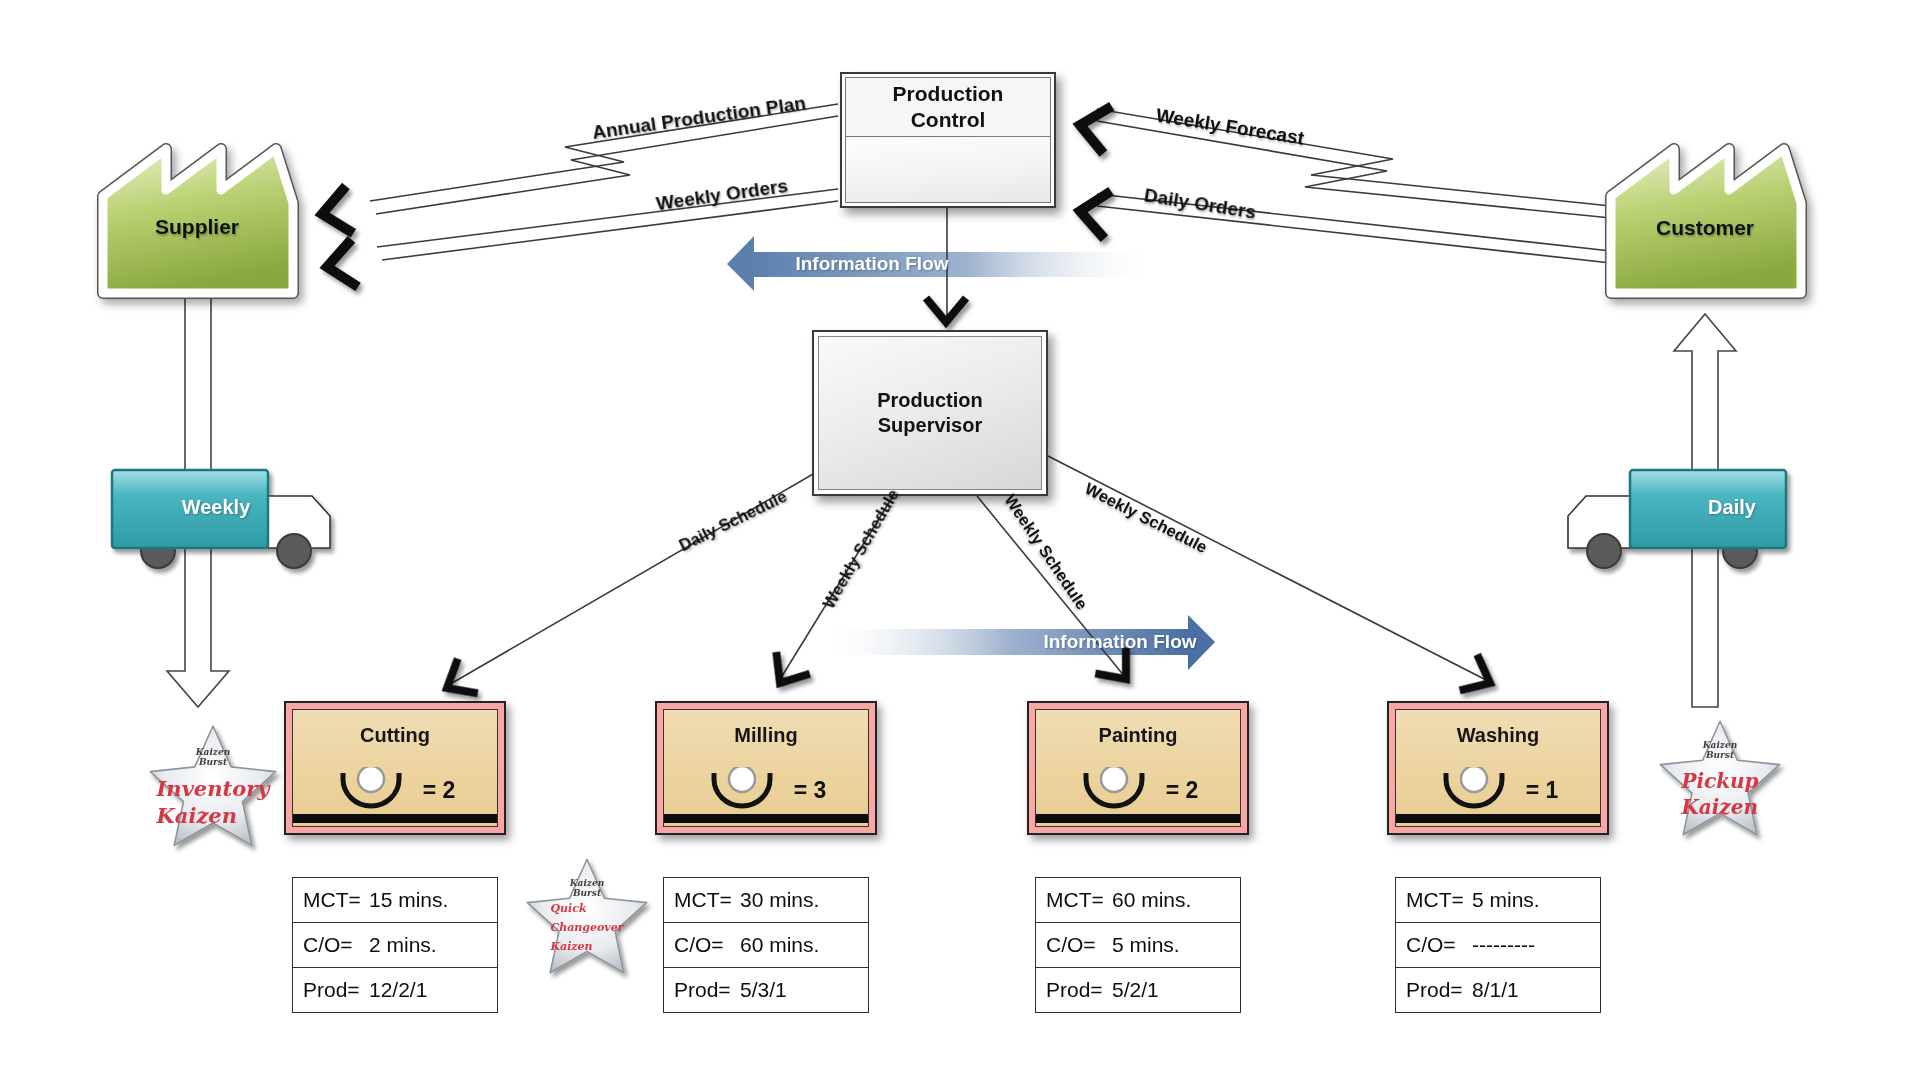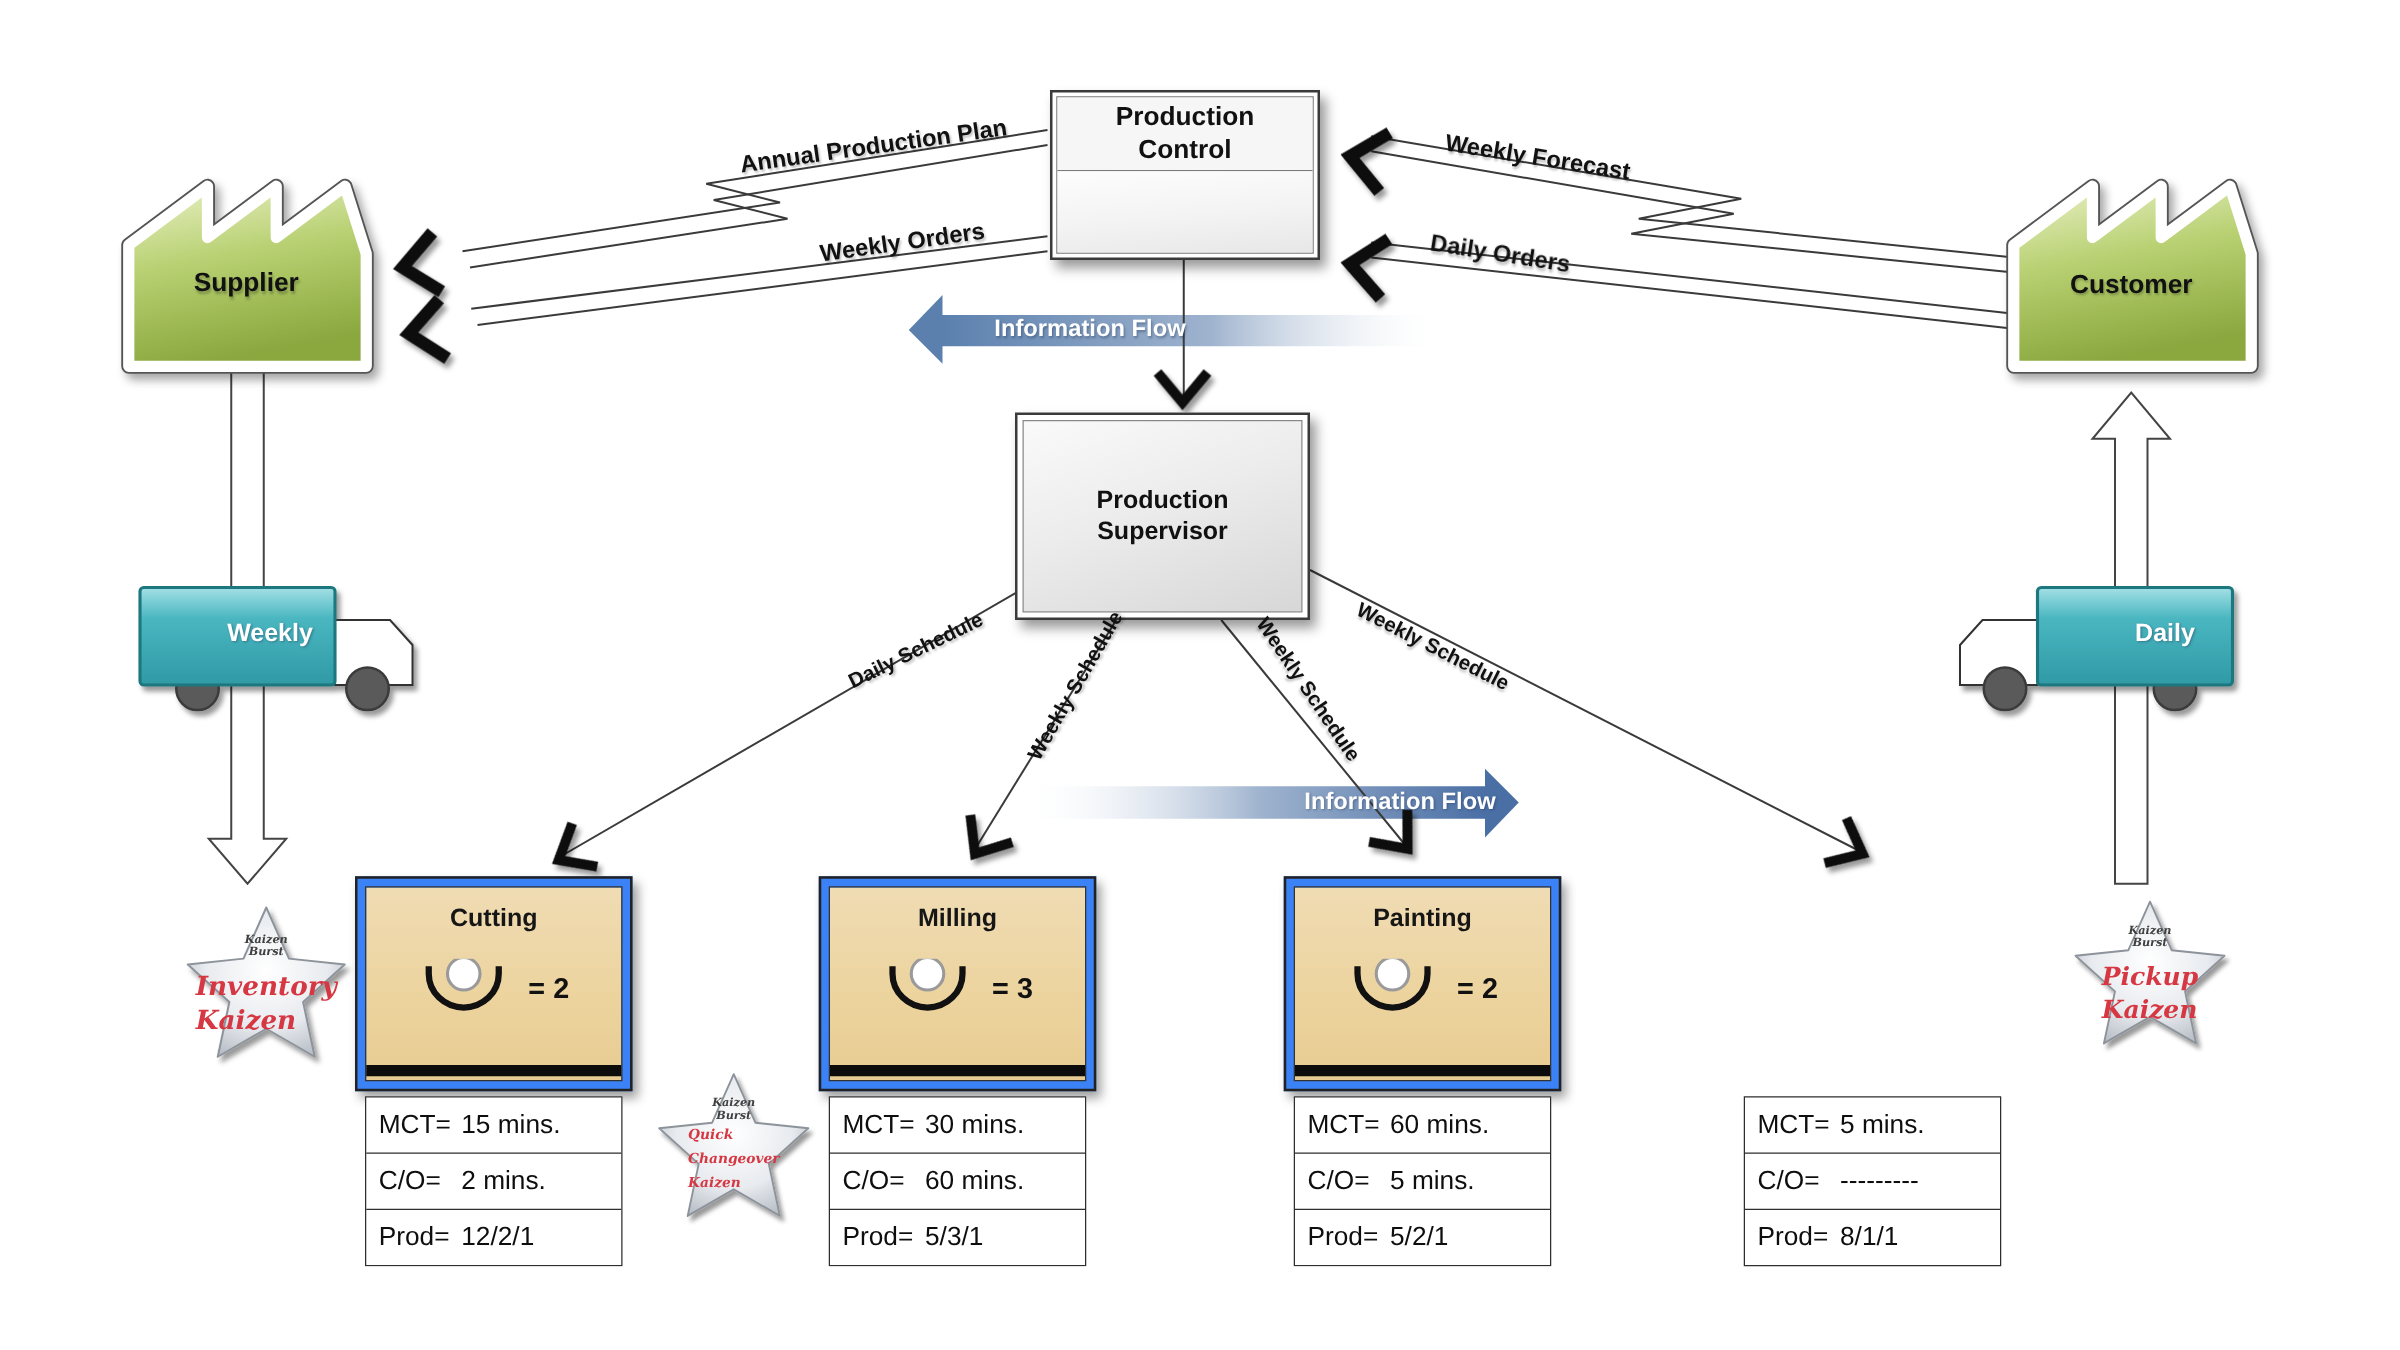--- a/index.html
+++ b/index.html
@@ -18,21 +18,21 @@
   .ctrl-top{flex:0 0 58px;border-bottom:1px solid #7a7a7a;background:#f6f6f6;
             display:flex;flex-direction:column;align-items:center;justify-content:center;
             font-weight:bold;font-size:21px;line-height:26px;color:#111;}
   .ctrl-bottom{flex:1;background:linear-gradient(175deg,#fdfdfd 0%,#f3f3f3 55%,#e7e7e7 100%);}
   .sup-inner{border:1px solid #888;height:100%;box-sizing:border-box;
              background:linear-gradient(160deg,#fafafa 0%,#ececec 45%,#d7d7d7 100%);
              display:flex;flex-direction:column;align-items:center;justify-content:center;
              font-weight:bold;font-size:20px;line-height:25px;color:#111;}
 
   
-  .proc-box{position:absolute;width:222px;height:172px;background:#3b82f6;border:2px solid #222;
+  .proc-box{position:absolute;width:222px;height:134px;background:#fca5a5;border:2px solid #222;
             padding:6px;box-sizing:border-box;box-shadow:4px 5px 8px rgba(0,0,0,0.38);}
   .proc-inner{position:relative;border:1.5px solid #333;height:100%;box-sizing:border-box;
               background:linear-gradient(#f0dcb4 0%,#ecd39d 60%,#e7cc92 100%);}
   .proc-title{text-align:center;font-weight:bold;font-size:20px;color:#161616;margin-top:14px;}
   .op-row{display:flex;align-items:center;justify-content:center;gap:16px;margin-top:20px;}
   .op-count{font-weight:bold;font-size:23px;color:#111;}
   .cap-bar{position:absolute;left:0;right:0;bottom:3px;height:9px;background:#0c0c0c;}
 
   
   .data-table{position:absolute;width:206px;border:1.5px solid #2e2e2e;background:#fff;box-sizing:border-box;}
@@ -221,20 +221,33 @@
       <div class="op-row">
         <svg width="72" height="46" viewBox="0 0 72 46">
           <path d="M8,6 L8,12 A28,27 0 0 0 64,12 L64,6" fill="none" stroke="#111" stroke-width="5"></path>
           <circle cx="36" cy="12" r="13" fill="#fff" stroke="#9a9a9a" stroke-width="2.5"></circle>
         </svg>
         <span class="op-count">= 2</span>
       </div>
       <div class="cap-bar"></div>
     </div>
   </div>
+  <div class="proc-box" style="left:1387px;top:701px;">
+    <div class="proc-inner">
+      <div class="proc-title">Washing</div>
+      <div class="op-row">
+        <svg width="72" height="46" viewBox="0 0 72 46">
+          <path d="M8,6 L8,12 A28,27 0 0 0 64,12 L64,6" fill="none" stroke="#111" stroke-width="5"></path>
+          <circle cx="36" cy="12" r="13" fill="#fff" stroke="#9a9a9a" stroke-width="2.5"></circle>
+        </svg>
+        <span class="op-count">= 1</span>
+      </div>
+      <div class="cap-bar"></div>
+    </div>
+  </div>
 
   <div class="data-table" style="left:292px;top:877px;">
     <div class="dt-row">
         <span class="dt-label">MCT=</span>
         <span>15 mins.</span>
       </div>
     <div class="dt-row">
         <span class="dt-label">C/O=</span>
         <span>2 mins.</span>
       </div>

